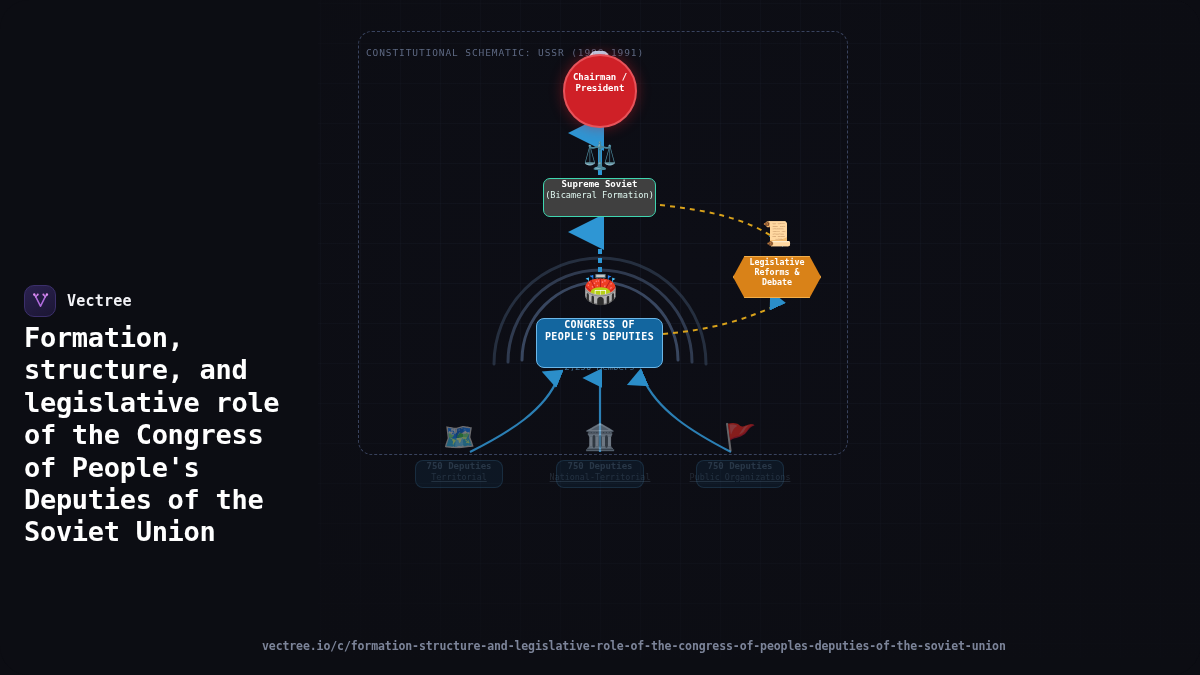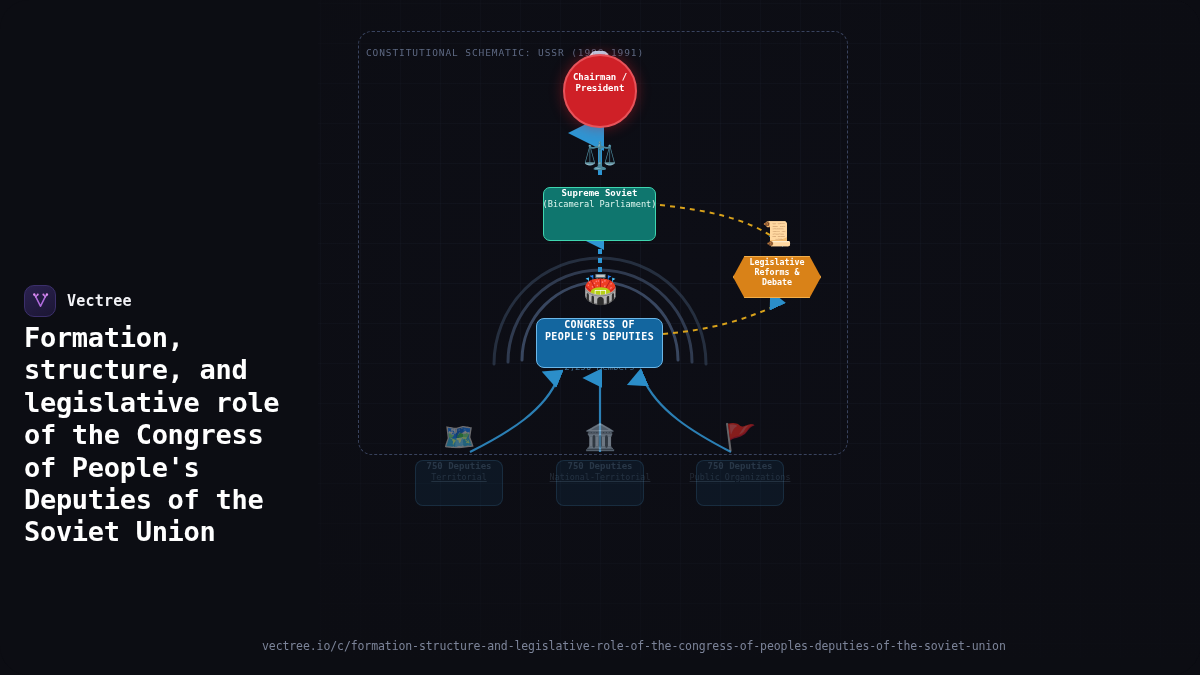--- a/index.html
+++ b/index.html
@@ -96,27 +96,26 @@
     border: 2px solid #e8535a;
     box-shadow: 0 0 14px rgba(207,32,39,0.45);
     font-size: 9px;
     font-weight: bold;
     padding-top: 16px;
   }
 
   
   .n-supreme {
     left: 543px; top: 178px;
-    width: 113px; height: 54px;
+    width: 113px; height: 39px;
     border-radius: 7px;
-    background: #0f766e;
+    background: #404040;
     border: 1.5px solid #3fd6b0;
     font-size: 9px;
     font-weight: bold;
-    margin-top: 9px;
   }
   .n-supreme .sub { font-weight: normal; font-size: 8.6px; color: #dff7f0; }
 
   
   .n-congress {
     left: 536px; top: 318px;
     width: 127px; height: 50px;
     border-radius: 8px;
     background: #13669f;
     border: 1.5px solid #6cb7e8;
@@ -141,21 +140,21 @@
     width: 88px; height: 42px;
     background: #d98218;
     border: 1.5px solid #f2ae4a;
     clip-path: polygon(13% 0%, 87% 0%, 100% 50%, 87% 100%, 13% 100%, 0% 50%);
     font-size: 8.3px;
     font-weight: bold;
   }
 
   
   .n-dim {
-    width: 88px; height: 46px;
+    width: 88px; height: 28px;
     border-radius: 8px;
     background: rgba(18,60,92,0.22);
     border: 1.2px solid rgba(90,160,210,0.16);
     font-size: 9px;
     font-weight: bold;
     color: rgba(150,185,215,0.20);
   }
   .n-dim .sub { font-weight: normal; font-size: 8.4px; color: rgba(140,175,205,0.17); text-decoration: underline; }
   .n-dim-1 { left: 415px; top: 460px; }
   .n-dim-2 { left: 556px; top: 460px; }
@@ -177,21 +176,21 @@
   }
   .headline {
     position: absolute; left: 24px; top: 322px; width: 268px;
     font-size: 27px; line-height: 1.20; font-weight: bold;
     color: #ffffff; letter-spacing: -0.3px;
   }
 
   
   .footer-url {
     position: absolute; left: 262px; bottom: 22px;
-    font-size: 11.5px; color: #7c8499; letter-spacing: -0.1px;
+    font-size: 11.5px; color: #7c8499; letter-spacing: -0.1px; font-weight: bold;
   }
   .bottom-strip {
     position: absolute; left: 0; bottom: 0; width: 1200px; height: 17px;
     background: #0c0d13;
   }
 </style>
 </head>
 <body>
 
 <div class="stage">
@@ -234,21 +233,21 @@
 
   <div class="node-emoji" style="left:583px; top:52px; width:34px; font-size:26px;">👔</div>
   <div class="node n-chairman">
     <div>Chairman /</div>
     <div>President</div>
   </div>
 
   <div class="node-emoji" style="left:583px; top:142px; width:34px; font-size:27px;">⚖️</div>
   <div class="node n-supreme">
     <div>Supreme Soviet</div>
-    <div class="sub">(Bicameral Parliament)</div>
+    <div class="sub">(Bicameral Formation)</div>
   </div>
 
   <div class="node-emoji" style="left:583px; top:276px; width:34px; font-size:28px; z-index:7;">🏟️</div>
   <div class="congress-members">2,250 Members</div>
   <div class="node n-congress">
     <div>CONGRESS OF</div>
     <div>PEOPLE'S DEPUTIES</div>
   </div>
 
   <div class="node-emoji" style="left:762px; top:222px; width:30px; font-size:24px;">📜</div>

